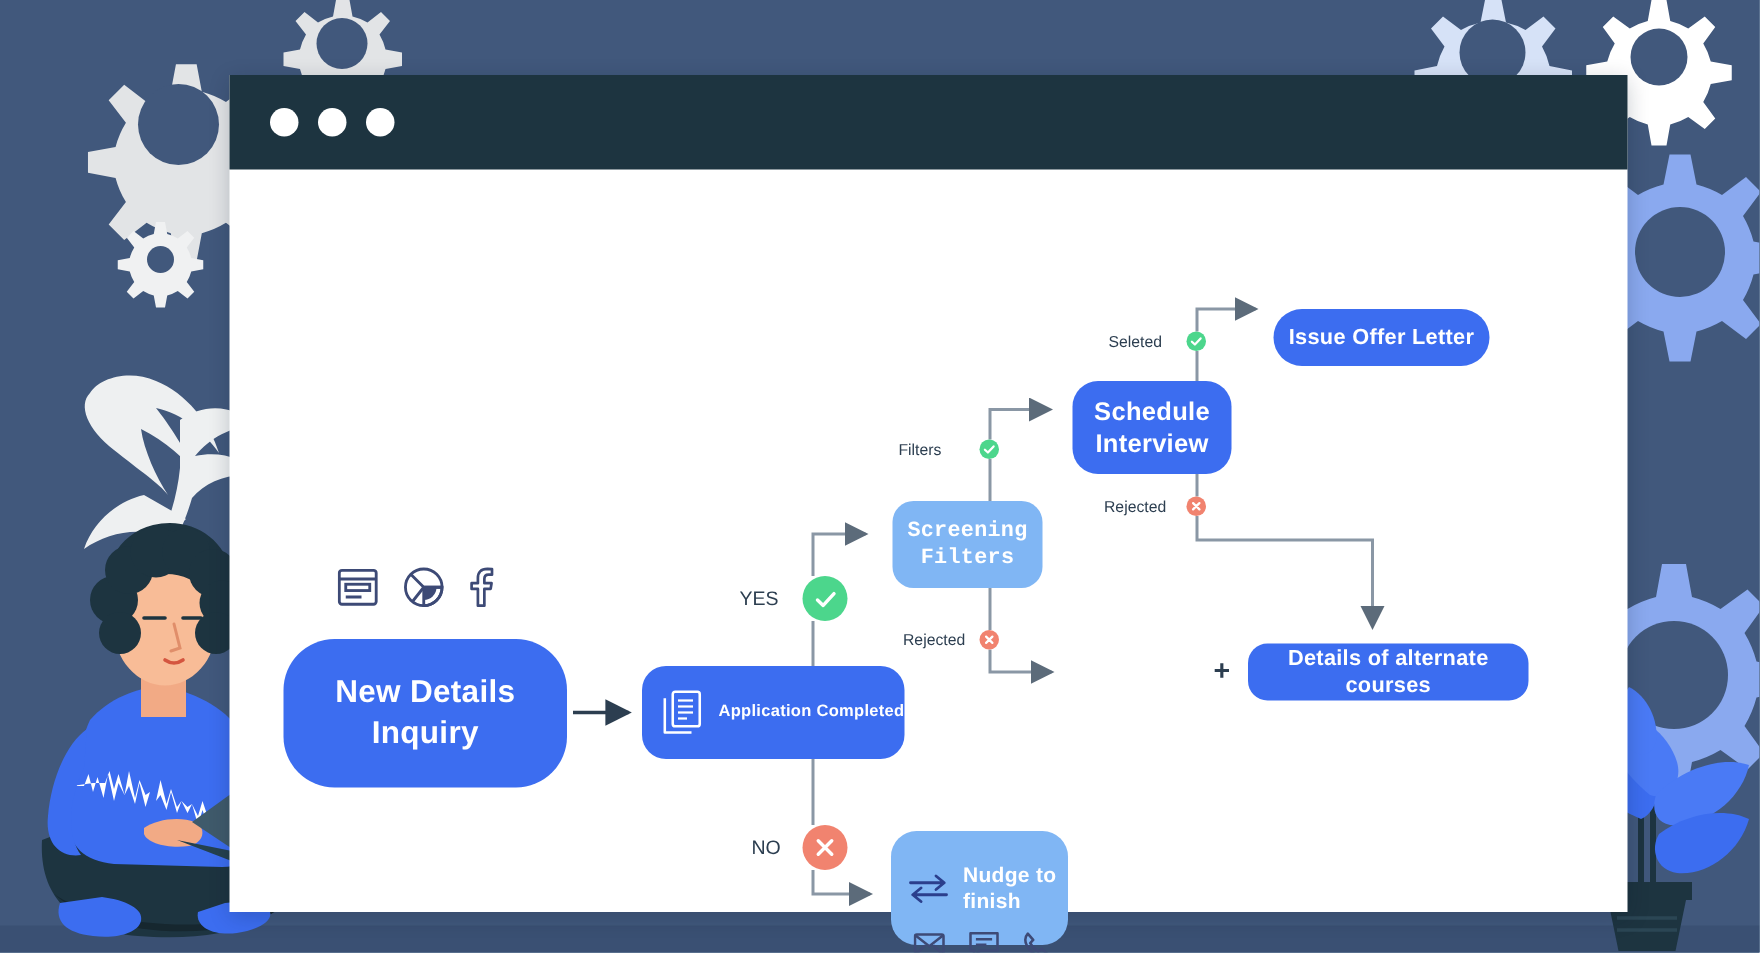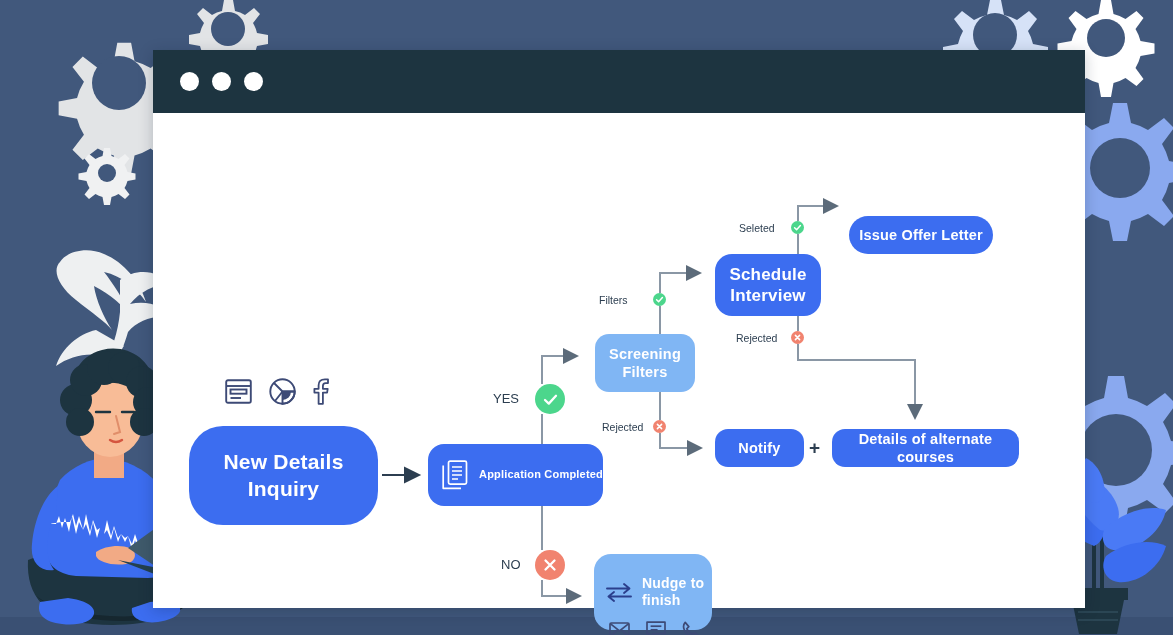--- a/index.html
+++ b/index.html
@@ -80,29 +80,30 @@
     font-size: 11px;
     justify-content: flex-start;
     padding-left: 14px;
     gap: 11px;
   }
   #node-screening {
     left: 442px; top: 221px;
     width: 100px; height: 58px;
     border-radius: 14px;
     font-size: 14.5px;
+    font-family: Liberation Mono, monospace;
   }
   #node-schedule {
     left: 562px; top: 141px;
     width: 106px; height: 62px;
     border-radius: 17px;
     font-size: 17px;
   }
   #node-offer {
-    left: 696px; top: 103px;
+    left: 696px; top: 93px;
     width: 144px; height: 38px;
     border-radius: 19px;
     font-size: 14.5px;
     align-items: center;
   }
   #node-notify {
     left: 562px; top: 316px;
     width: 89px; height: 38px;
     border-radius: 13px;
     font-size: 14.5px;
@@ -375,23 +376,20 @@
       </div>
 
       <div class="node node-primary" id="node-schedule">
         <span class="node-label">Schedule Interview</span>
       </div>
 
       <div class="node node-primary" id="node-offer">
         <span class="node-label">Issue Offer Letter</span>
       </div>
 
-      <div class="node node-primary" id="node-notify">
-        <span class="node-label">Notify</span>
-      </div>
 
       <span class="plus-sign">+</span>
 
       <div class="node node-primary" id="node-details">
         <span class="node-label">Details of alternate courses</span>
       </div>
 
       <div class="node node-light" id="node-nudge">
         <svg class="node-icon" width="28" height="20" viewBox="0 0 28 20">
           <path d="M2 6.5 L24 6.5 M19 2 L24.5 6.5 L19 11" fill="none" stroke="#2b3f8c" stroke-width="1.9" stroke-linecap="round" stroke-linejoin="round"></path>

